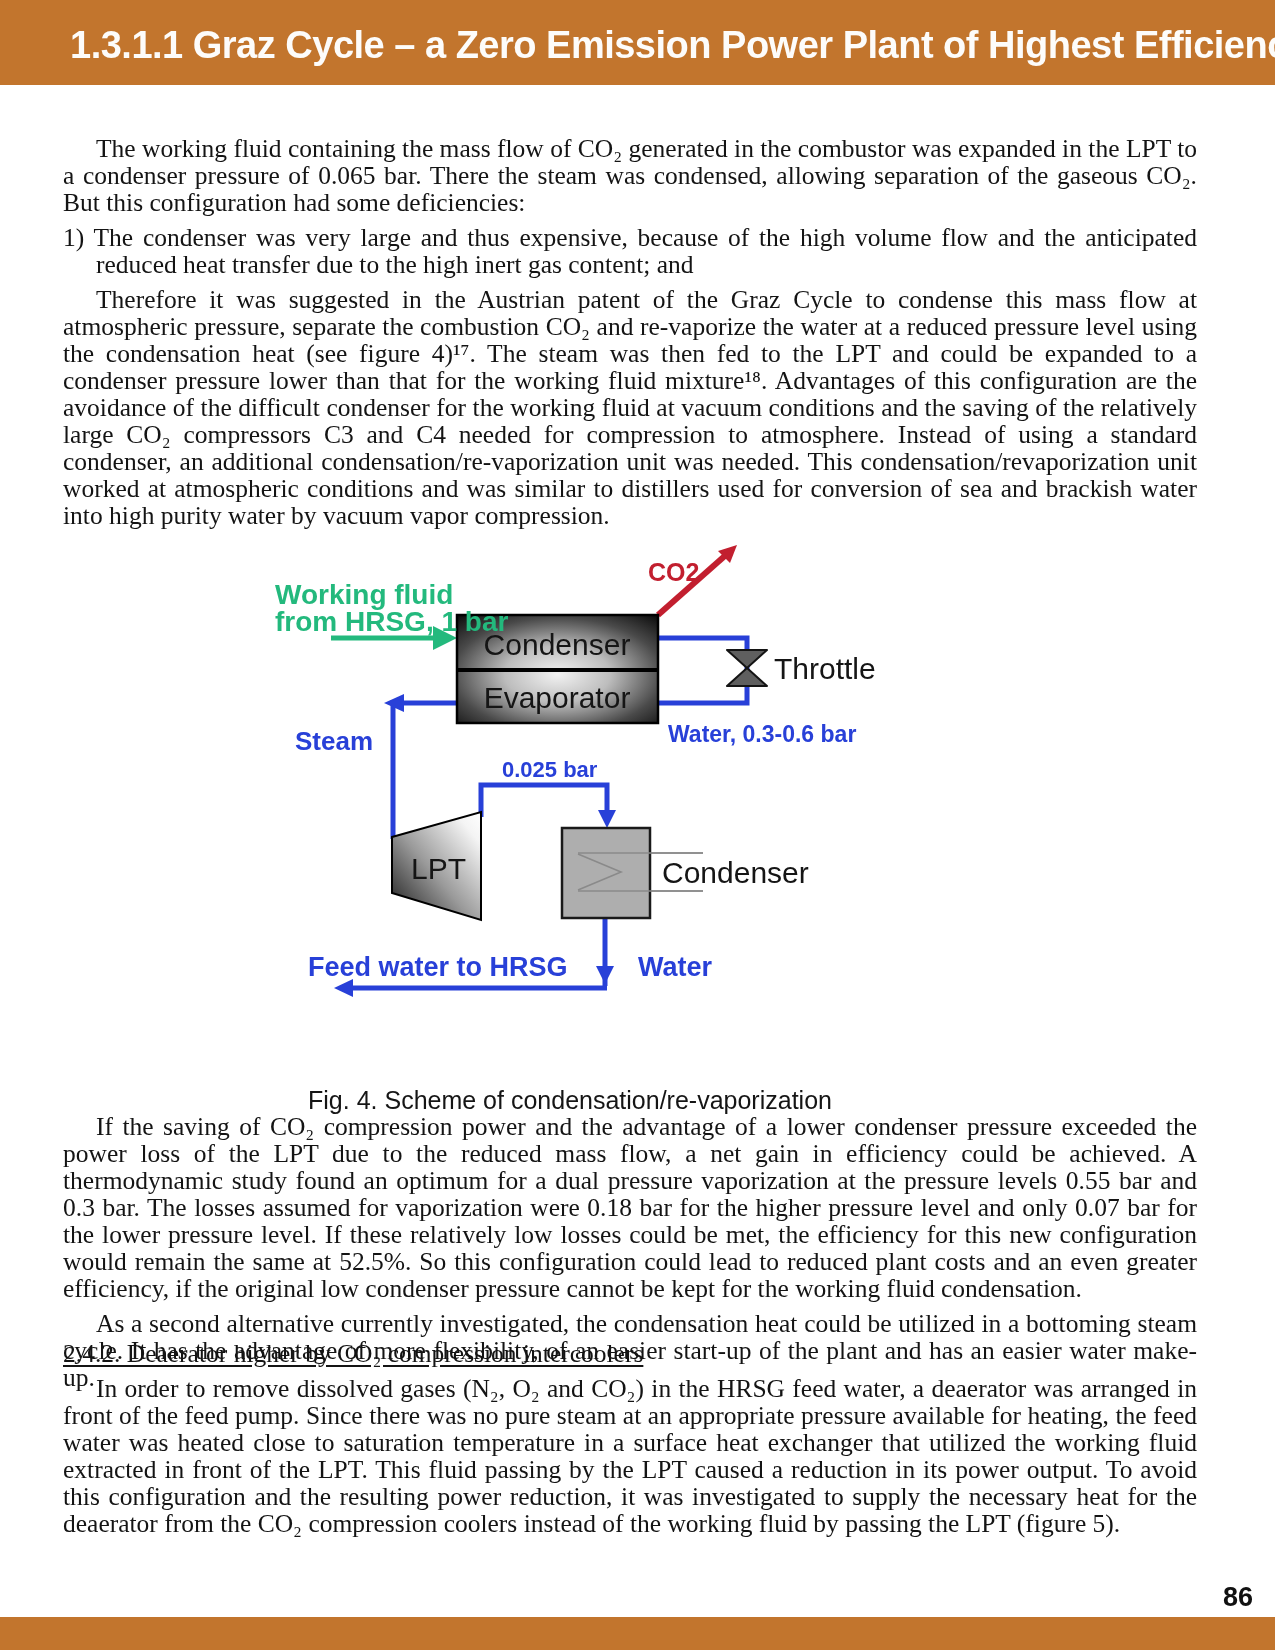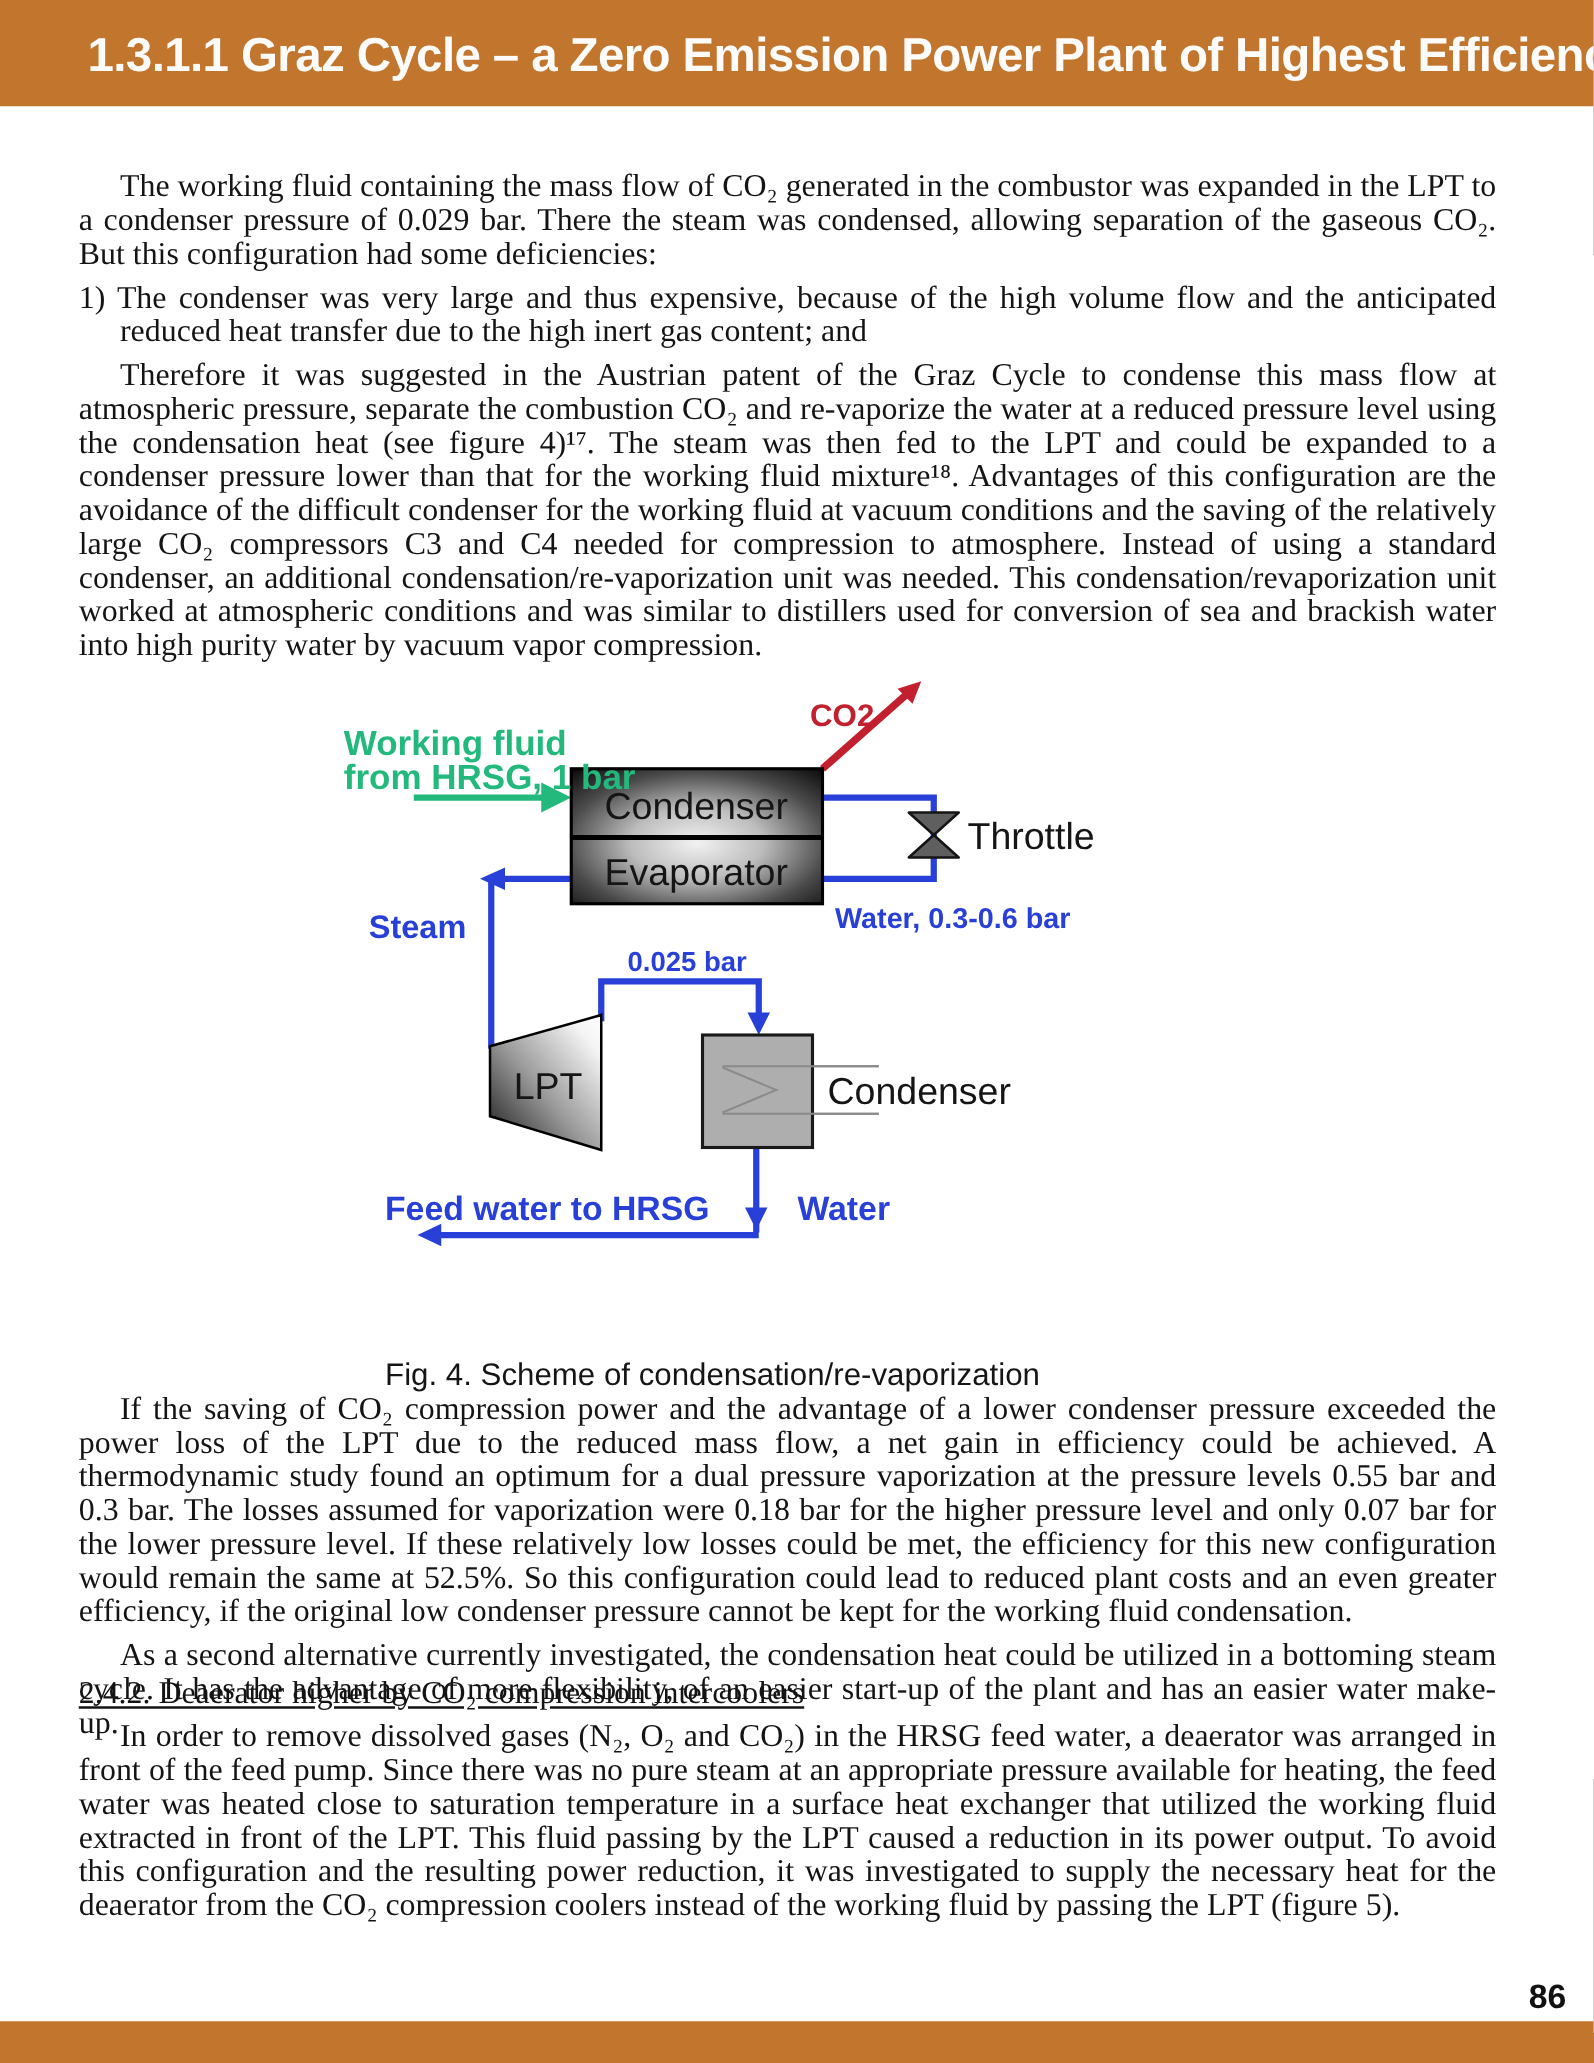--- a/index.html
+++ b/index.html
@@ -57,21 +57,21 @@
 </head>
 <body>
 
 <div class="page">
 
   <header class="topbar">
     <div class="title">1.3.1.1 Graz Cycle – a Zero Emission Power Plant of Highest Efficiency</div>
   </header>
 
   <section class="textcol tb1">
-    <p class="para">The working fluid containing the mass flow of CO₂ generated in the combustor was expanded in the LPT to a condenser pressure of 0.029 bar. There the steam was condensed, allowing separation of the gaseous CO₂. But this configuration had some deficiencies:</p>
+    <p class="para">The working fluid containing the mass flow of CO₂ generated in the combustor was expanded in the LPT to a condenser pressure of 0.065 bar. There the steam was condensed, allowing separation of the gaseous CO₂. But this configuration had some deficiencies:</p>
     <p class="item">1) The condenser was very large and thus expensive, because of the high volume flow and the anticipated reduced heat transfer due to the high inert gas content; and</p>
     <p class="para">Therefore it was suggested in the Austrian patent of the Graz Cycle to condense this mass flow at atmospheric pressure, separate the combustion CO₂ and re-vaporize the water at a reduced pressure level using the condensation heat (see figure 4)¹⁷. The steam was then fed to the LPT and could be expanded to a condenser pressure lower than that for the working fluid mixture¹⁸. Advantages of this configuration are the avoidance of the difficult condenser for the working fluid at vacuum conditions and the saving of the relatively large CO₂ compressors C3 and C4 needed for compression to atmosphere. Instead of using a standard condenser, an additional condensation/re-vaporization unit was needed. This condensation/revaporization unit worked at atmospheric conditions and was similar to distillers used for conversion of sea and brackish water into high purity water by vacuum vapor compression.</p>
   </section>
 
   <svg class="diagram" viewBox="0 0 630 505" xmlns="http://www.w3.org/2000/svg">
     <defs>
       <radialGradient id="boxGrad" cx="0.5" cy="0.55" r="0.75">
         <stop offset="0%" stop-color="#f2f2f2"></stop>
         <stop offset="35%" stop-color="#bdbdbd"></stop>
         <stop offset="70%" stop-color="#4a4a4a"></stop>

